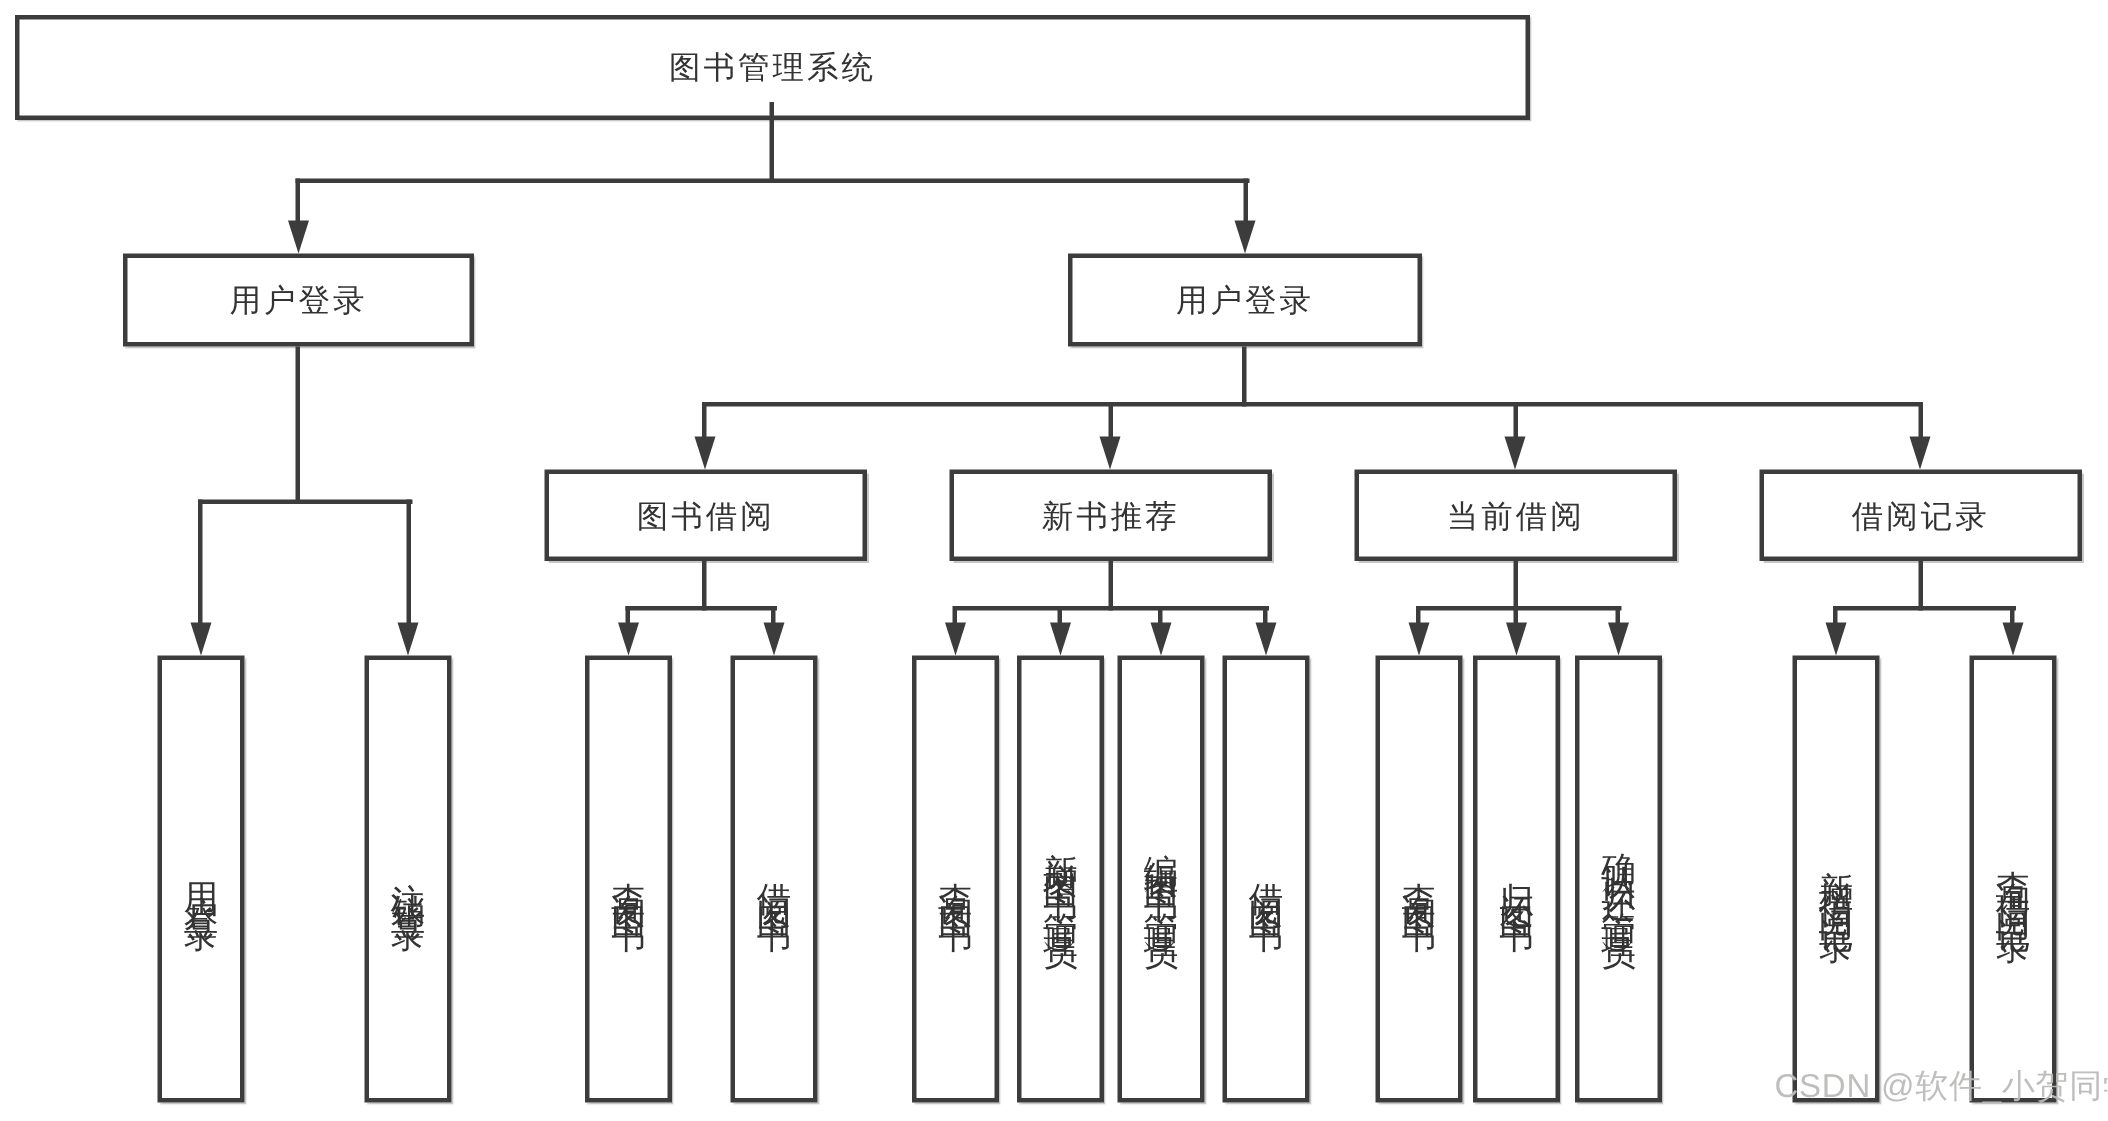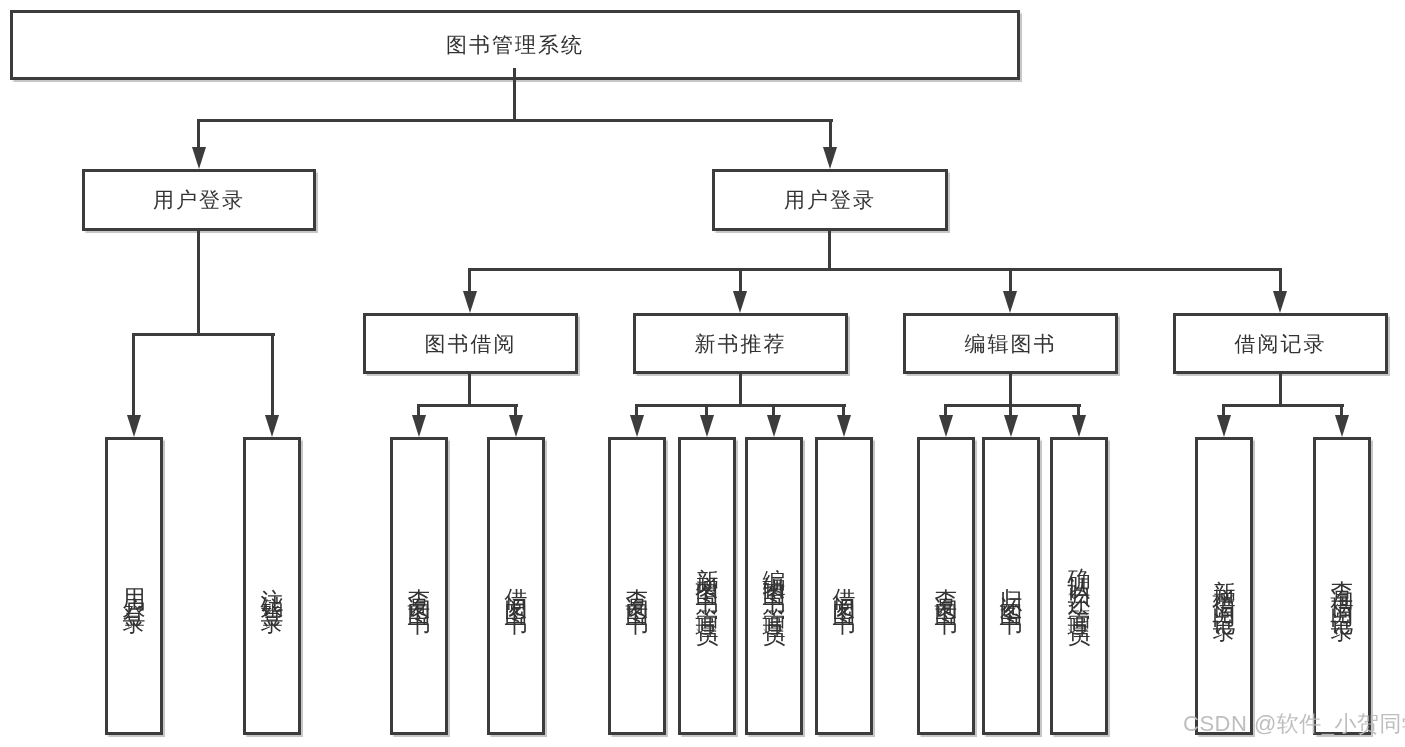--- a/index.html
+++ b/index.html
@@ -98,21 +98,21 @@
     <span class="label">用户登录</span>
   </div>
 
   <div class="node h-node" id="n-new-book-rec">
     <span class="label">图书借阅</span>
   </div>
   <div class="node h-node" id="n-book-borrow">
     <span class="label">新书推荐</span>
   </div>
   <div class="node h-node" id="n-current-borrow">
-    <span class="label">编辑图书</span>
+    <span class="label">当前借阅</span>
   </div>
   <div class="node h-node" id="n-borrow-records">
     <span class="label">借阅记录</span>
   </div>
 
   <div class="node v-node leaf" id="l-user-login">
     <span class="label">用户登录</span>
   </div>
   <div class="node v-node leaf" id="l-logout">
     <span class="label">注销登录</span>

